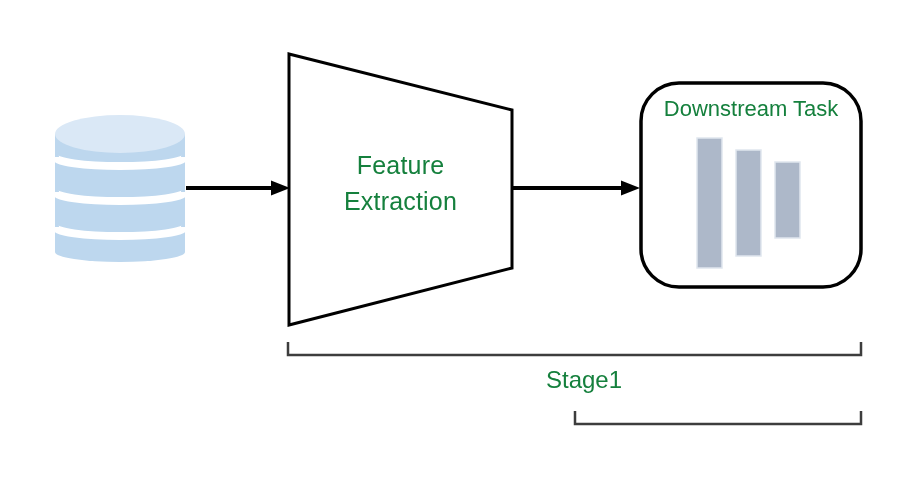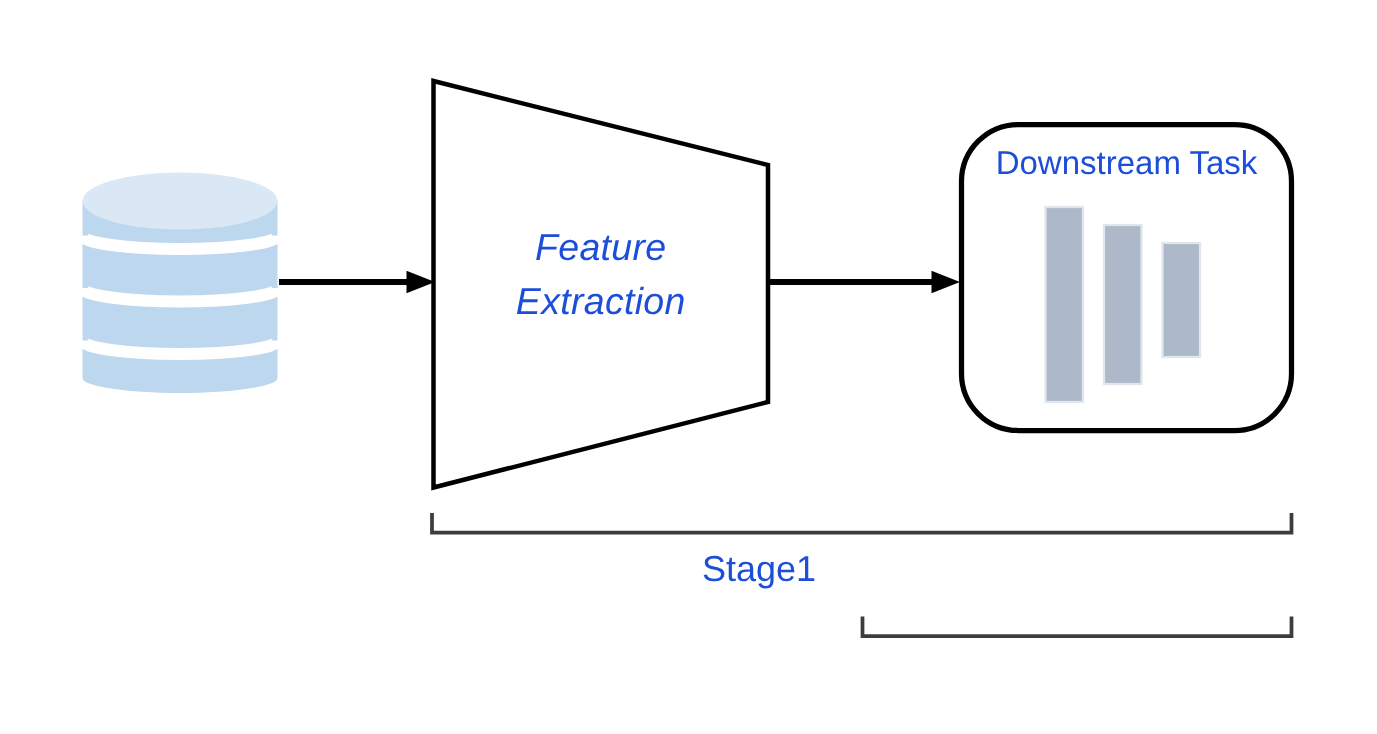--- a/index.html
+++ b/index.html
@@ -1,23 +1,23 @@
 <!DOCTYPE html>
 <html><head>
 <meta charset="utf-8">
 <title>Diagram</title>
 <style>
   html,body{margin:0;padding:0;background:#ffffff;}
   body{font-family:"Liberation Sans", sans-serif;}
   .canvas{position:relative;width:918px;height:489px;background:#ffffff;overflow:hidden;}
   svg.layer{position:absolute;left:0;top:0;}
-  .label{position:absolute;color:#1d4ed8;white-space:pre-line;}
-  .fe-label{left:300px;top:147px;width:201px;text-align:center;font-size:25px;line-height:36px;letter-spacing:.2px;font-style:italic;}
+  .label{position:absolute;color:#15803d;white-space:pre-line;}
+  .fe-label{left:300px;top:147px;width:201px;text-align:center;font-size:25px;line-height:36px;letter-spacing:.2px;}
   .task-title{left:643px;top:96px;width:216px;text-align:center;font-size:22px;}
-  .stage1-label{left:468px;top:366px;width:200px;text-align:left;font-size:24px;}
+  .stage1-label{left:484px;top:366px;width:200px;text-align:center;font-size:24px;}
   .stage2-label{left:634px;top:434px;width:200px;text-align:center;font-size:24px;}
 </style>
 </head>
 <body>
 
 <div class="canvas">
 
   <svg class="layer" width="918" height="489" viewBox="0 0 918 489">
 
     <g>

